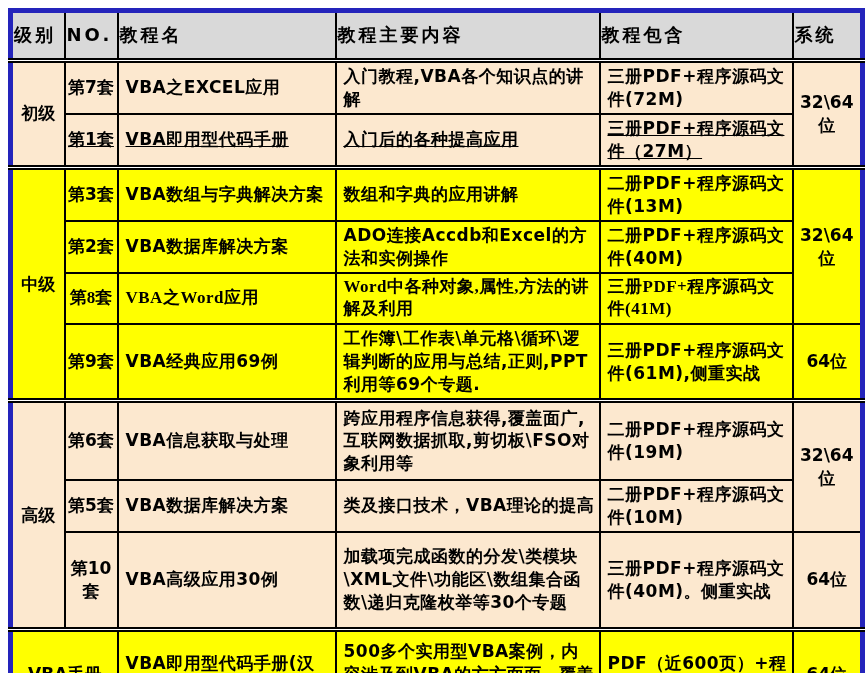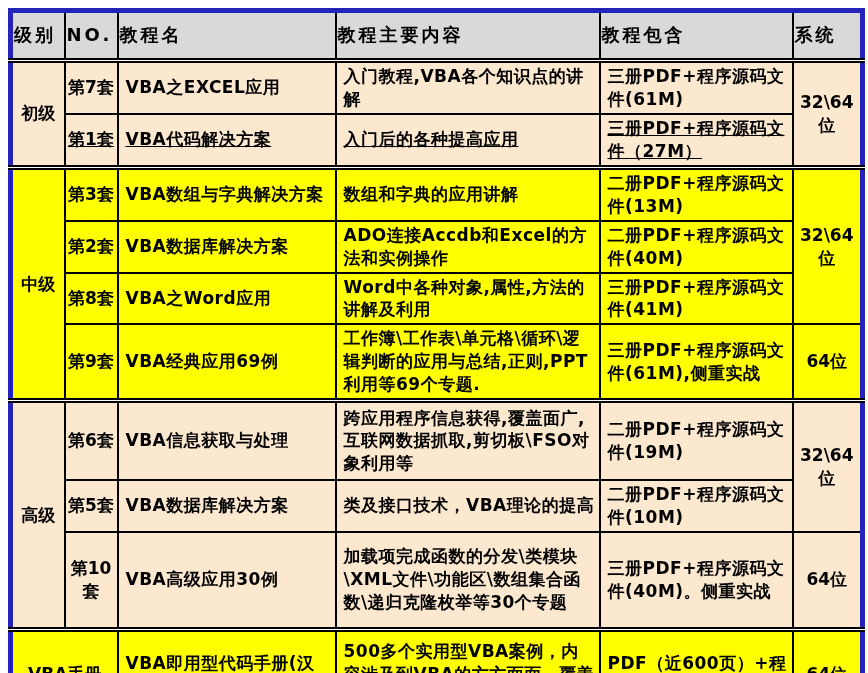--- a/index.html
+++ b/index.html
@@ -38,21 +38,21 @@
   td.text { text-align: left; padding: 2px 4px 2px 7px; letter-spacing: 0.5px; }
   tr.sec-start > td { border-top: 5px double #000; }
   .bg-cream td { background: #fce8cf; }
   .bg-yellow td { background: #ffff00; }
   
   tr.h-head { height: 50px; }
   tr.h-r7  { height: 42px; }
   tr.h-r1  { height: 39px; text-decoration: underline; }
   tr.h-r3  { height: 51px; }
   tr.h-r2  { height: 38px; }
-  tr.h-r8  { height: 51px; }
+  tr.h-r8  { height: 51px; font-family: Liberation Serif, serif; }
   tr.h-r9  { height: 74px; }
   tr.h-r6  { height: 79px; }
   tr.h-r5  { height: 47px; }
   tr.h-r10 { height: 98px; }
   tr.h-rm  { height: 90px; }
 </style>
 </head>
 <body>
 
 <div class="wrap">
@@ -76,26 +76,26 @@
       <th>系统</th>
     </tr>
 
     </tbody>
       <tbody class="bg-cream">
       <tr class="h-r7 sec-start">
         <td class="center" rowspan="2">初级</td>
         <td class="center">第7套</td>
         <td class="text">VBA之EXCEL应用</td>
         <td class="text">入门教程,VBA各个知识点的讲解</td>
-        <td class="text">三册PDF+程序源码文件(61M)</td>
+        <td class="text">三册PDF+程序源码文件(72M)</td>
         <td class="center" rowspan="2">32\64位</td>
       </tr>
       <tr class="h-r1">
         <td class="center">第1套</td>
-        <td class="text">VBA代码解决方案</td>
+        <td class="text">VBA即用型代码手册</td>
         <td class="text">入门后的各种提高应用</td>
         <td class="text">三册PDF+程序源码文件（27M）</td>
       </tr>
     </tbody>
 
     <tbody class="bg-yellow">
       <tr class="h-r3 sec-start">
         <td class="center" rowspan="4">中级</td>
         <td class="center">第3套</td>
         <td class="text">VBA数组与字典解决方案</td>

